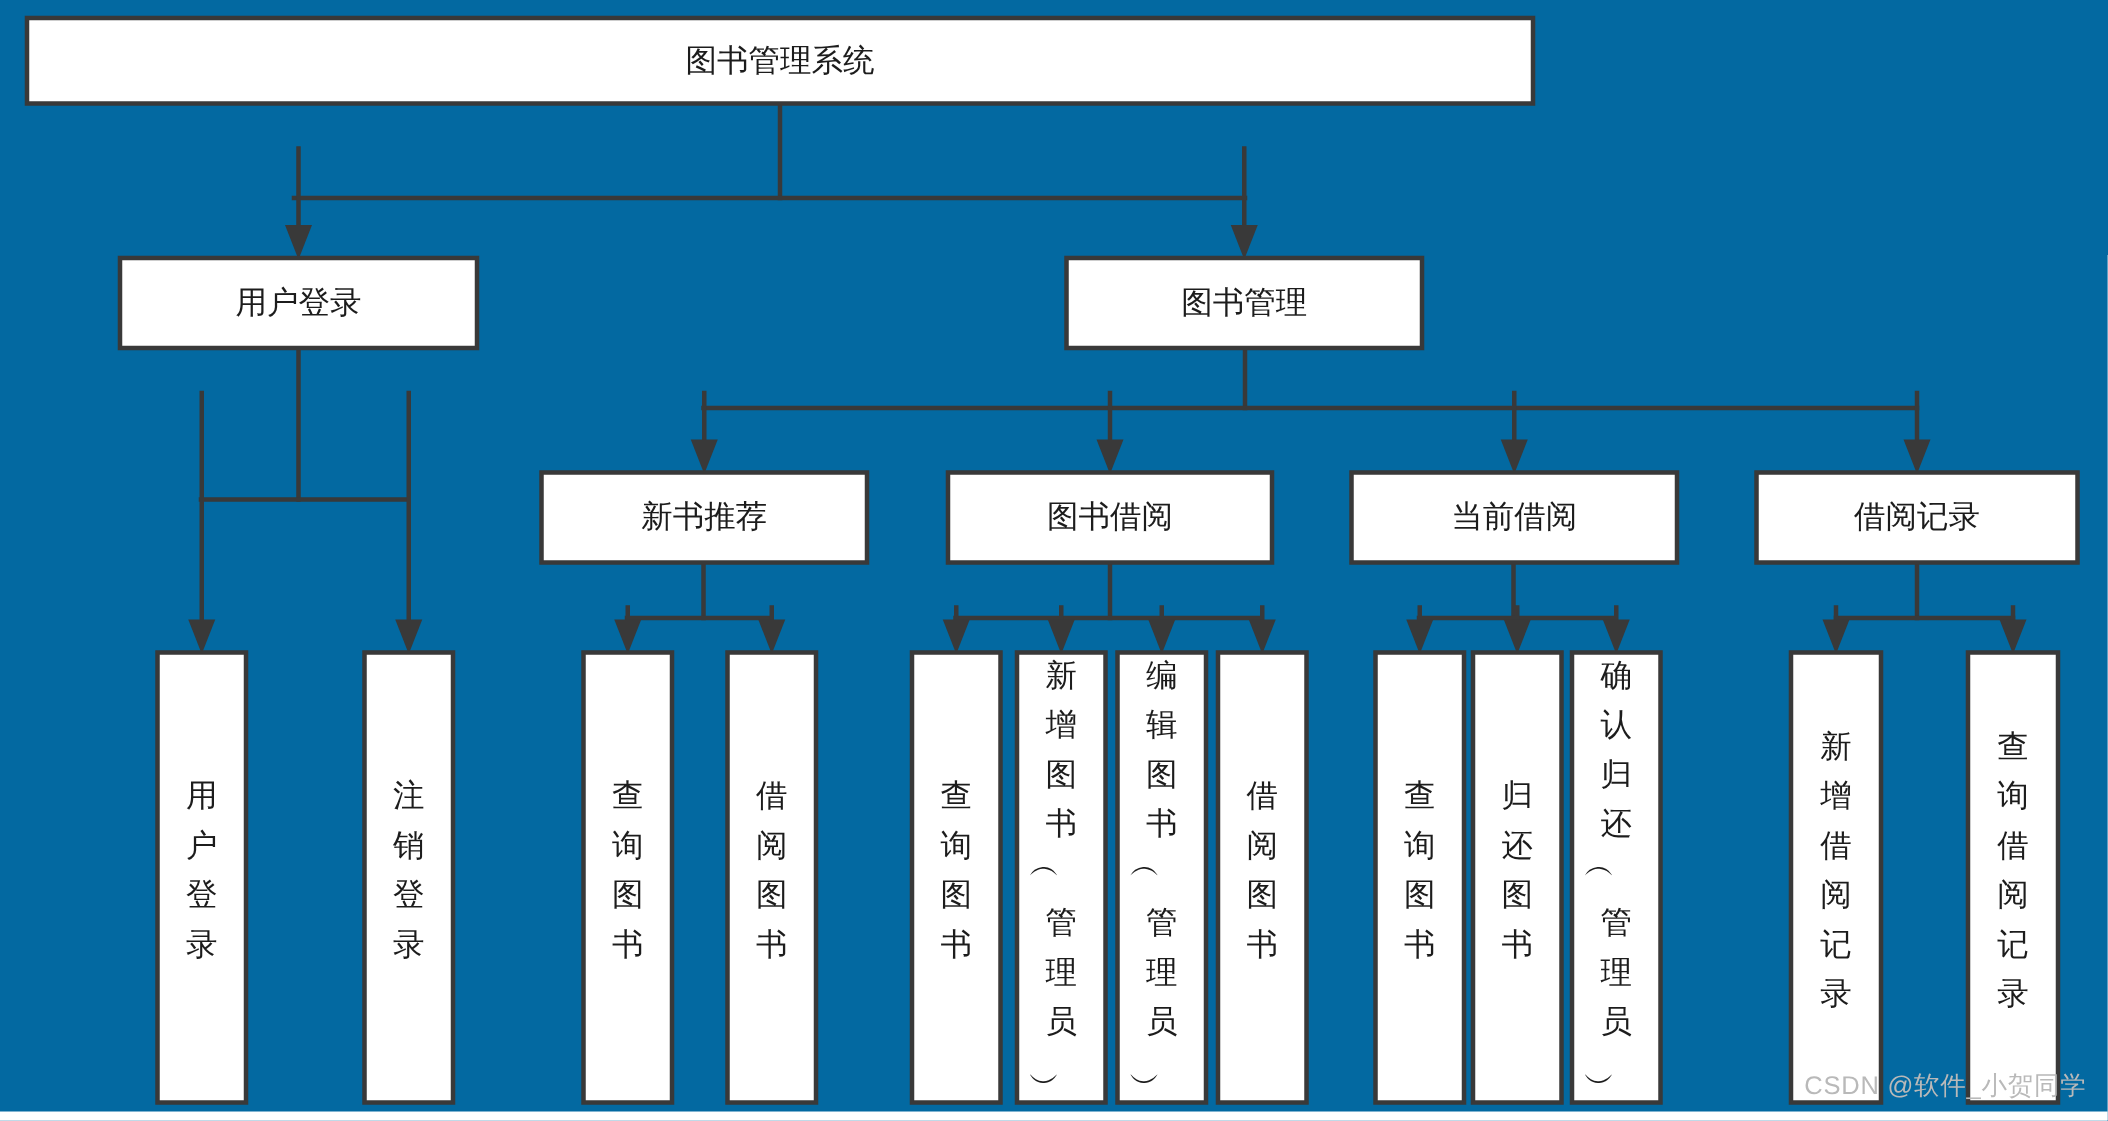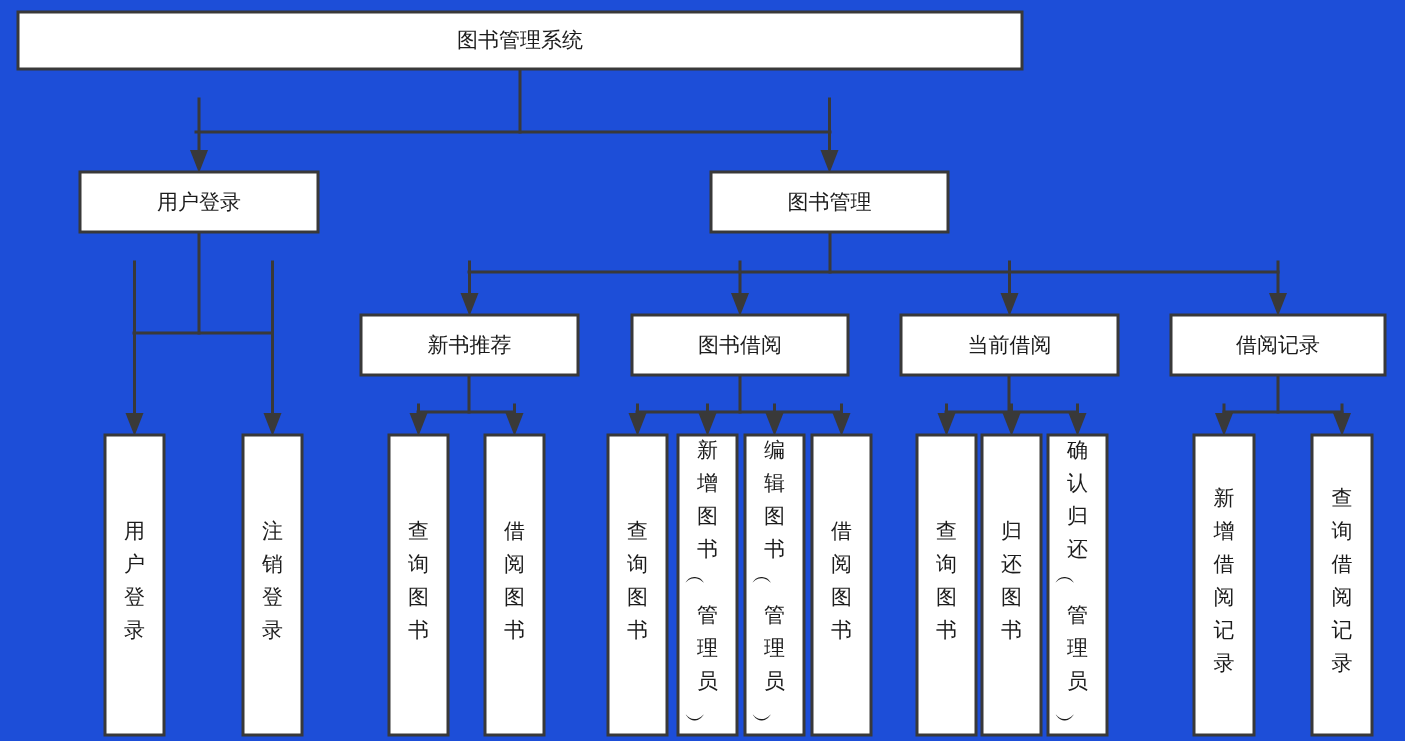--- a/index.html
+++ b/index.html
@@ -10,21 +10,21 @@
   body {
     width: 1405px;
     height: 747px;
     font-family: "Liberation Sans", "DejaVu Sans", sans-serif;
     overflow: hidden;
   }
   #diagram-root {
     position: relative;
     width: 1405px;
     height: 741px;
-    background: #1d4ed8;
+    background: #0369a1;
   }
   svg#tree-svg {
     position: absolute;
     left: 0;
     top: 0;
     width: 1405px;
     height: 747px;
     display: block;
   }
   .node-box {
@@ -254,13 +254,14 @@
         <g>
           <rect x="1194" y="435" width="60" height="300" class="node-box"></rect>
           <text x="1224" class="node-label-vertical"><tspan x="1224" y="504.5">新</tspan><tspan x="1224" y="537.5">增</tspan><tspan x="1224" y="570.5">借</tspan><tspan x="1224" y="603.5">阅</tspan><tspan x="1224" y="636.5">记</tspan><tspan x="1224" y="669.5">录</tspan></text>
         </g>
         <g>
           <rect x="1312" y="435" width="60" height="300" class="node-box"></rect>
           <text x="1342" class="node-label-vertical"><tspan x="1342" y="504.5">查</tspan><tspan x="1342" y="537.5">询</tspan><tspan x="1342" y="570.5">借</tspan><tspan x="1342" y="603.5">阅</tspan><tspan x="1342" y="636.5">记</tspan><tspan x="1342" y="669.5">录</tspan></text>
         </g>
       </g>
   </svg>
+  <div class="watermark">CSDN @软件_小贺同学</div>
 </div>
 
 </body></html>

